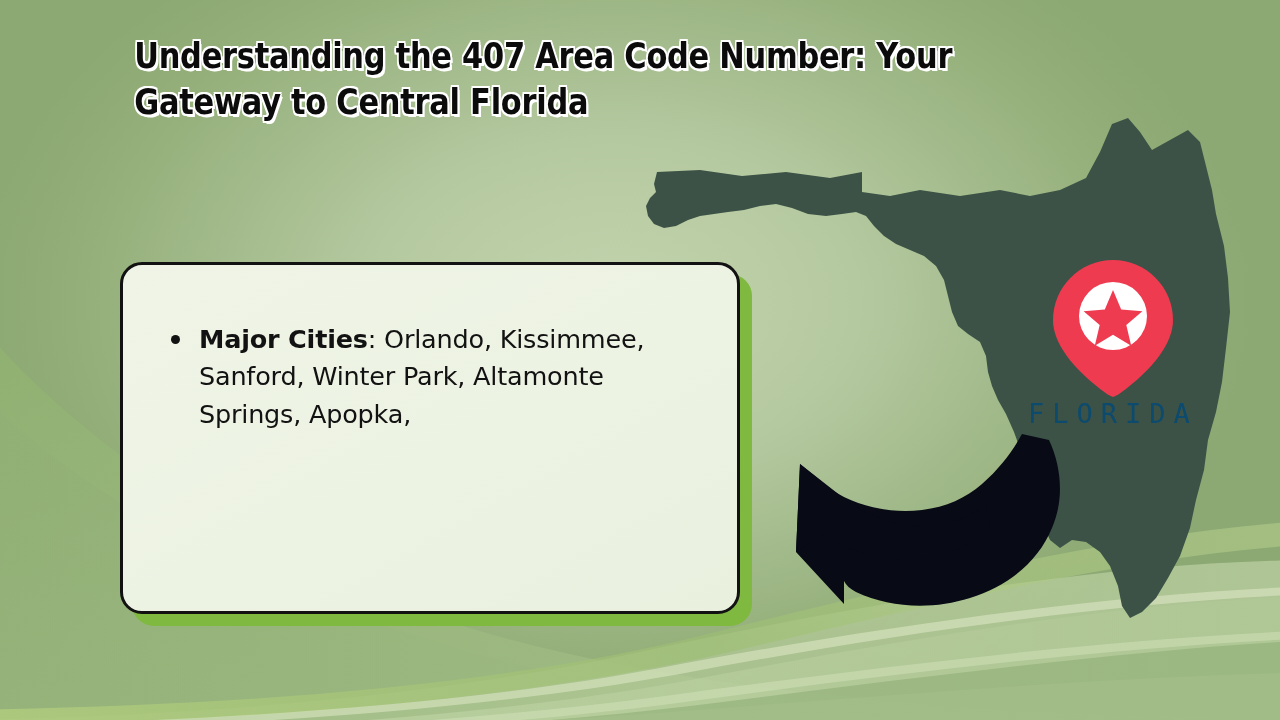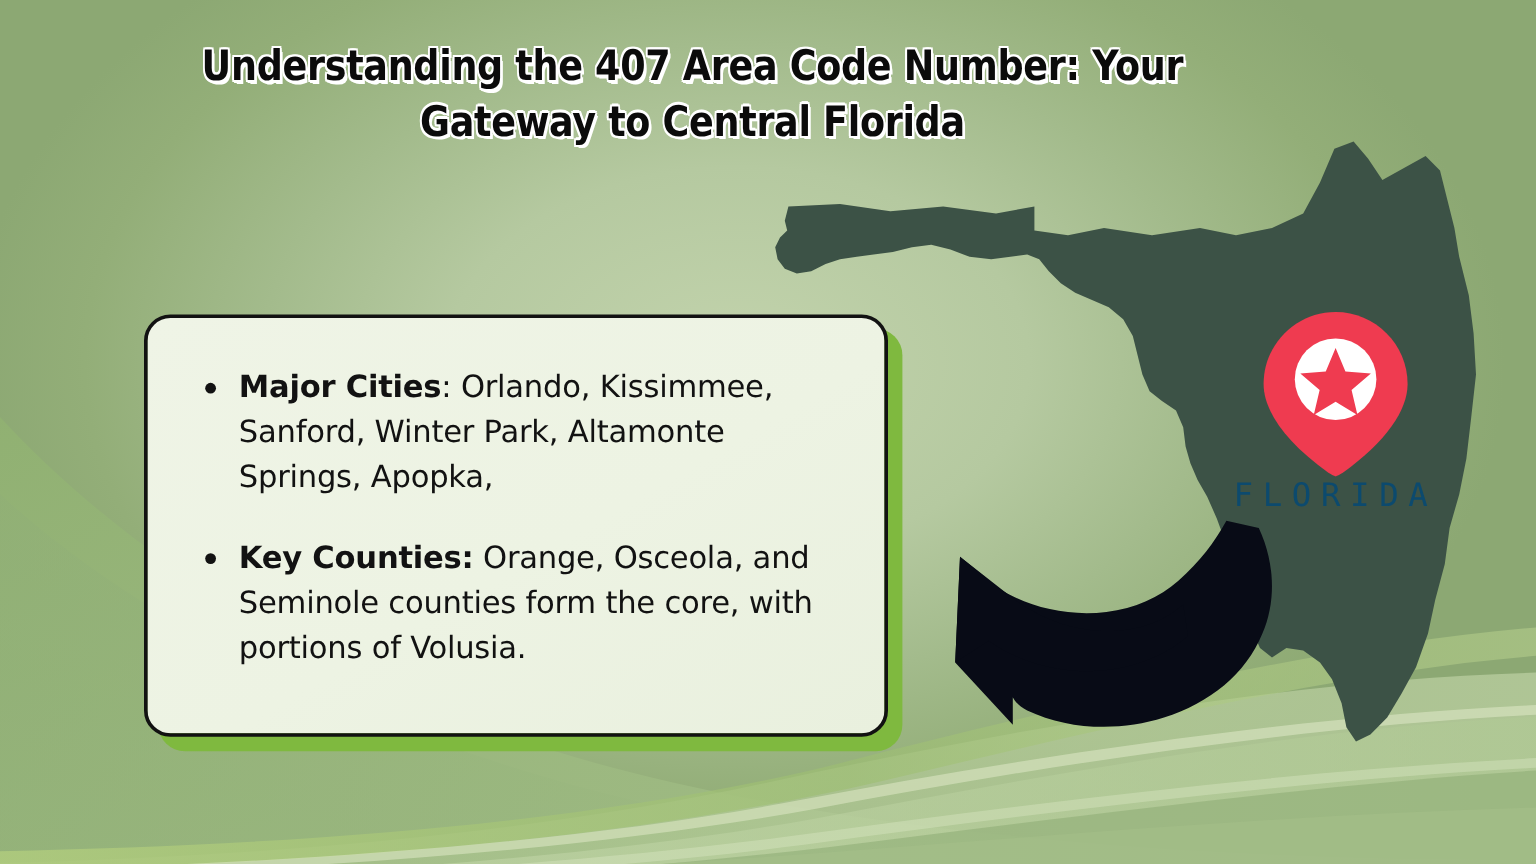--- a/index.html
+++ b/index.html
@@ -39,24 +39,24 @@
   }
 
   .bg-waves {
     position: absolute;
     inset: 0;
   }
 
   
   .title-wrap {
     position: absolute;
-    left: 13px;
+    left: 0;
     top: 33px;
     width: 1128px;
-    text-align: center;
+    text-align: left;
     padding: 0 70px;
   }
 
   .title {
     font-family: "DejaVu Sans", sans-serif;
     font-weight: bold;
     font-size: 35px;
     line-height: 1.32;
     letter-spacing: -0.3px;
     color: #0B0B0B;
@@ -92,20 +92,21 @@
     width: 620px;
     height: 352px;
     background: linear-gradient(150deg, #EFF4E6 0%, #EDF3E3 55%, #E9F0DE 100%);
     border: 3px solid #121212;
     border-radius: 22px;
     padding: 40px 34px 30px 40px;
   }
 
   .bullet-list {
     list-style: none;
+    margin-top: 16px;
   }
 
   .bullet-item {
     position: relative;
     padding-left: 36px;
     font-family: "DejaVu Sans", sans-serif;
     font-size: 25.5px;
     line-height: 1.47;
     color: #121212;
     letter-spacing: -0.2px;
@@ -247,23 +248,20 @@
     <h1 class="title">Understanding the 407 Area Code Number: Your Gateway to Central Florida</h1>
   </div>
 
   <div class="card-shadow"></div>
 
   <div class="card">
     <ul class="bullet-list">
       <li class="bullet-item">
         <span class="bullet-label">Major Cities</span><span>:</span><span> Orlando, Kissimmee, Sanford, Winter Park, Altamonte Springs, Apopka,</span>
       </li>
-      <li class="bullet-item">
-        <span class="bullet-label">Key Counties:</span><span></span><span> Orange, Osceola, and Seminole counties form the core, with portions of Volusia.</span>
-      </li>
     </ul>
   </div>
 
   <svg class="arrow" viewBox="0 0 296 186">
     <path fill="#080B16" d="
       M 263 12
       C 276 40 278 72 266 100
       C 252 134 222 158 184 170
       C 146 182 104 180 70 164
       C 64 161 60 157 58 153

